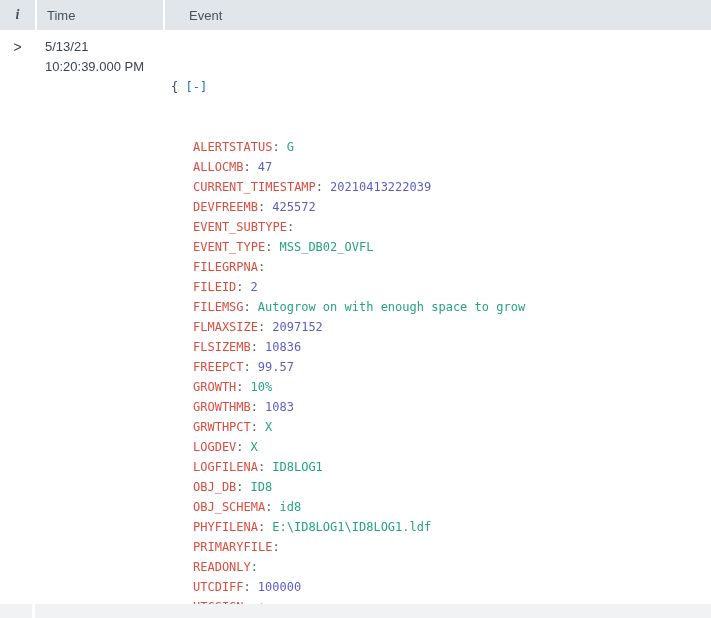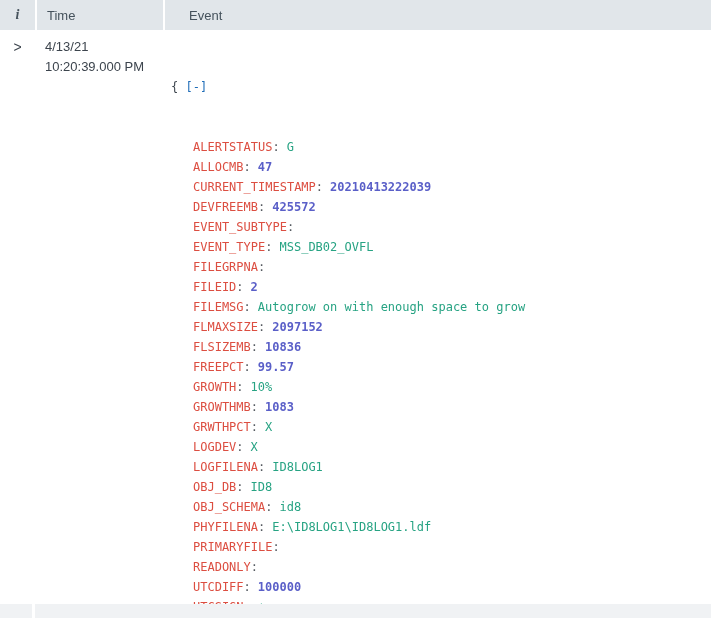--- a/index.html
+++ b/index.html
@@ -83,21 +83,21 @@
     white-space:pre;
   }
   .json-line{white-space:pre;}
   .json-line.indent{padding-left:22px;}
   .json-brace{color:var(--textDark);}
   .json-collapse{color:var(--linkBlue);cursor:pointer;text-decoration:none;}
   .json-key{color:var(--keyRed);font-weight:normal;cursor:pointer;}
   .json-colon{color:var(--colonGray);}
   .json-value{cursor:pointer;padding-left:7px;}
   .json-value.string{color:var(--stringTeal);}
-  .json-value.number{color:var(--numberIndigo);font-weight:bold;}
+  .json-value.number{color:var(--numberIndigo);}
   
   .next-strip{
     position:absolute;
     left:0;bottom:0;
     width:711px;height:14px;
     display:flex;
   }
   .strip-i{
     width:35px;flex:0 0 35px;
     background:var(--stripBg);
@@ -120,21 +120,21 @@
     <div class="header-cell hc-event">
       <span>Event</span>
     </div>
   </div>
 
   <div class="event-row">
     <div class="cell-i">
       <span class="expand-chevron">&gt;</span>
     </div>
     <div class="cell-time">
-      <div>4/13/21</div>
+      <div>5/13/21</div>
       <div>10:20:39.000 PM</div>
     </div>
     <div class="cell-event">
       <div class="json-block">
         <div class="json-line"><span class="json-brace">{</span><span> </span><span class="json-collapse">[-]</span></div>
         <div id="json-fields"><div class="json-line indent"><span class="json-key">ALERTSTATUS</span><span class="json-colon">:</span><span class="json-value string">G</span></div><div class="json-line indent"><span class="json-key">ALLOCMB</span><span class="json-colon">:</span><span class="json-value number">47</span></div><div class="json-line indent"><span class="json-key">CURRENT_TIMESTAMP</span><span class="json-colon">:</span><span class="json-value number">20210413222039</span></div><div class="json-line indent"><span class="json-key">DEVFREEMB</span><span class="json-colon">:</span><span class="json-value number">425572</span></div><div class="json-line indent"><span class="json-key">EVENT_SUBTYPE</span><span class="json-colon">:</span><span class="json-value string"></span></div><div class="json-line indent"><span class="json-key">EVENT_TYPE</span><span class="json-colon">:</span><span class="json-value string">MSS_DB02_OVFL</span></div><div class="json-line indent"><span class="json-key">FILEGRPNA</span><span class="json-colon">:</span><span class="json-value string"></span></div><div class="json-line indent"><span class="json-key">FILEID</span><span class="json-colon">:</span><span class="json-value number">2</span></div><div class="json-line indent"><span class="json-key">FILEMSG</span><span class="json-colon">:</span><span class="json-value string">Autogrow on with enough space to grow</span></div><div class="json-line indent"><span class="json-key">FLMAXSIZE</span><span class="json-colon">:</span><span class="json-value number">2097152</span></div><div class="json-line indent"><span class="json-key">FLSIZEMB</span><span class="json-colon">:</span><span class="json-value number">10836</span></div><div class="json-line indent"><span class="json-key">FREEPCT</span><span class="json-colon">:</span><span class="json-value number">99.57</span></div><div class="json-line indent"><span class="json-key">GROWTH</span><span class="json-colon">:</span><span class="json-value string">10%</span></div><div class="json-line indent"><span class="json-key">GROWTHMB</span><span class="json-colon">:</span><span class="json-value number">1083</span></div><div class="json-line indent"><span class="json-key">GRWTHPCT</span><span class="json-colon">:</span><span class="json-value string">X</span></div><div class="json-line indent"><span class="json-key">LOGDEV</span><span class="json-colon">:</span><span class="json-value string">X</span></div><div class="json-line indent"><span class="json-key">LOGFILENA</span><span class="json-colon">:</span><span class="json-value string">ID8LOG1</span></div><div class="json-line indent"><span class="json-key">OBJ_DB</span><span class="json-colon">:</span><span class="json-value string">ID8</span></div><div class="json-line indent"><span class="json-key">OBJ_SCHEMA</span><span class="json-colon">:</span><span class="json-value string">id8</span></div><div class="json-line indent"><span class="json-key">PHYFILENA</span><span class="json-colon">:</span><span class="json-value string">E:\ID8LOG1\ID8LOG1.ldf</span></div><div class="json-line indent"><span class="json-key">PRIMARYFILE</span><span class="json-colon">:</span><span class="json-value string"></span></div><div class="json-line indent"><span class="json-key">READONLY</span><span class="json-colon">:</span><span class="json-value string"></span></div><div class="json-line indent"><span class="json-key">UTCDIFF</span><span class="json-colon">:</span><span class="json-value number">100000</span></div><div class="json-line indent"><span class="json-key">UTCSIGN</span><span class="json-colon">:</span><span class="json-value string">+</span></div></div>
         
       </div>
 
     </div>

